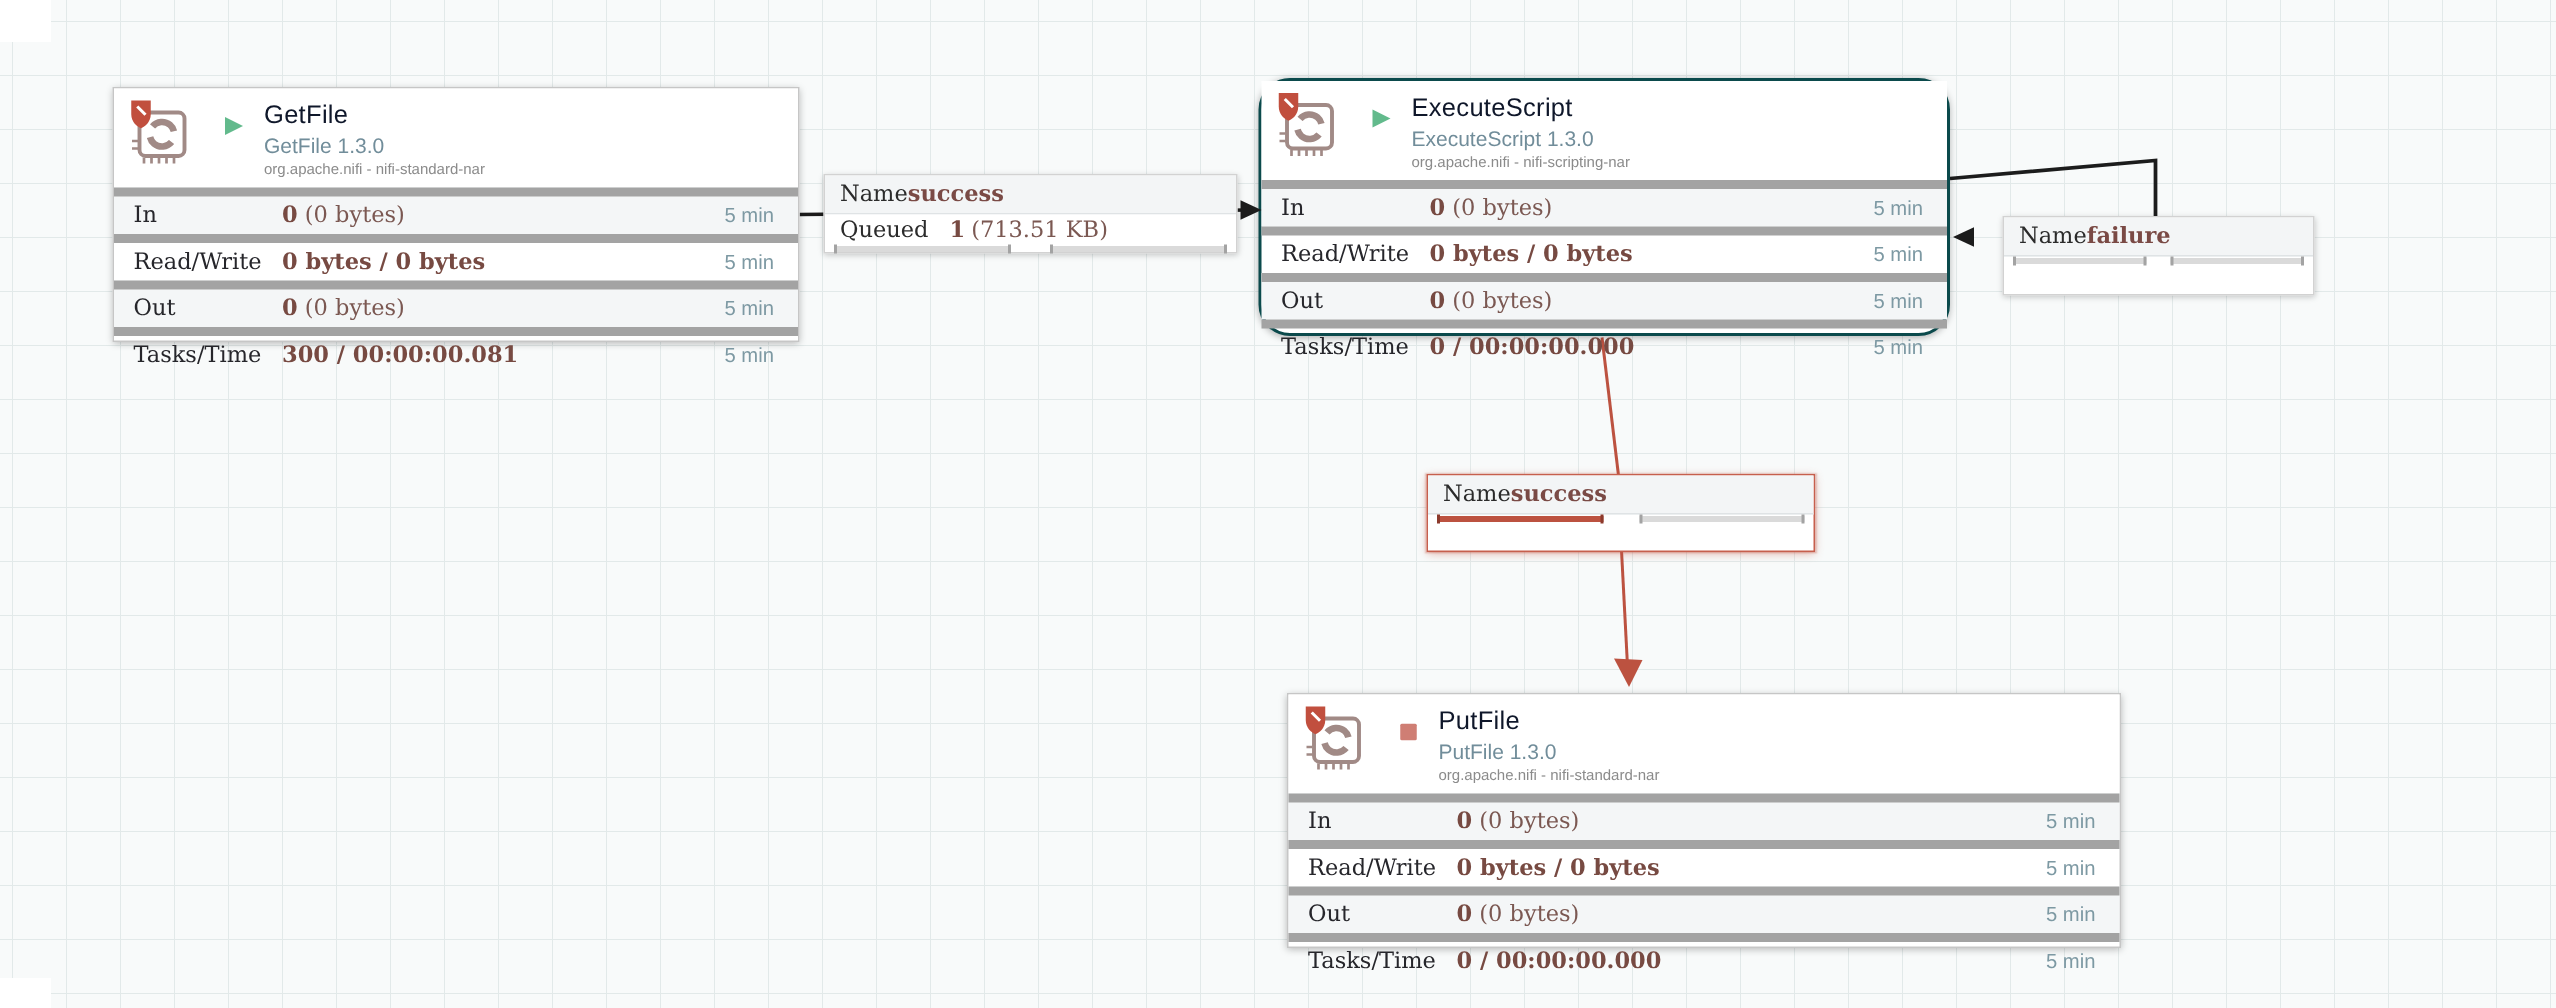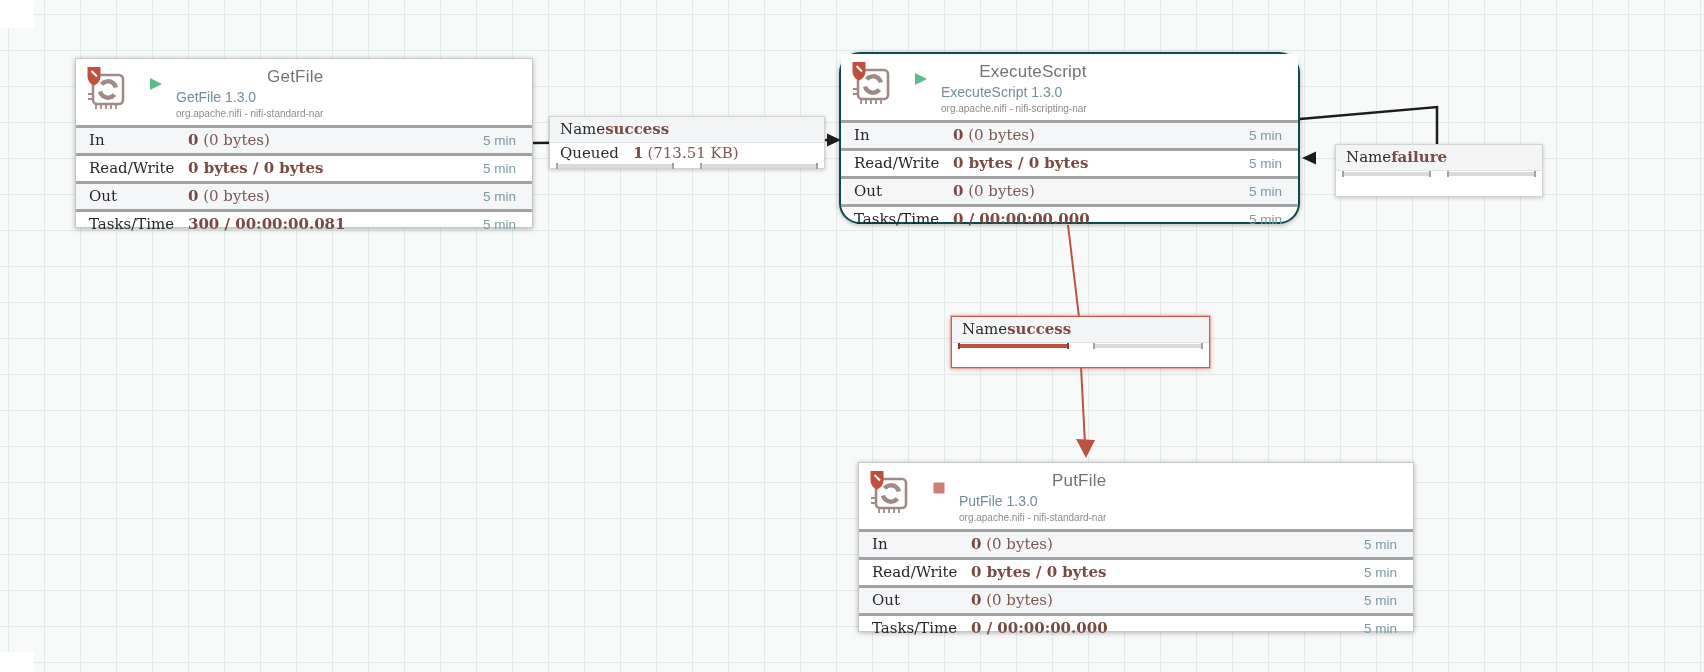--- a/index.html
+++ b/index.html
@@ -23,26 +23,26 @@
   
   .proc{
     position:absolute;background:#ffffff;border:1px solid #c6c6c6;
     box-shadow:0 1px 5px rgba(0,0,0,.28);z-index:10;box-sizing:border-box;
   }
   .proc.selected{border:2px solid #0b4a4c;}
   .proc-header{position:relative;height:66px;background:#fff;}
   .proc-icon{position:absolute;left:8px;top:6px;}
   .run-icon{position:absolute;left:73px;top:18px;}
   .titles{position:absolute;left:100px;top:8px;}
-  .proc-title{font-size:17px;color:#737373;letter-spacing:.2px;text-align:right;}
+  .proc-title{font-size:17px;color:#0f172a;letter-spacing:.2px;}
   .proc-type{font-size:14px;margin-top:2px;color:#718d9a;}
   .proc-bundle{font-size:10px;margin-top:3px;color:#8b8b8b;}
 
   .stat-row{
-    position:relative;height:25px;border-top:3px solid #a3a3a3;
+    position:relative;height:25px;border-top:6px solid #a3a3a3;
     font-family:"DejaVu Serif", serif;font-size:15px;line-height:25px;color:#26262b;
   }
   .stat-row.alt{background:#f4f6f7;}
   .stat-label{position:absolute;left:13px;white-space:nowrap;}
   .stat-value{position:absolute;left:112px;white-space:nowrap;color:#7b5852;}
   .stat-value b{color:#774a42;font-weight:bold;}
   .stat-window{
     position:absolute;right:16px;color:#7d99a3;
     font-family:"Liberation Sans", sans-serif;font-size:13.5px;
   }

